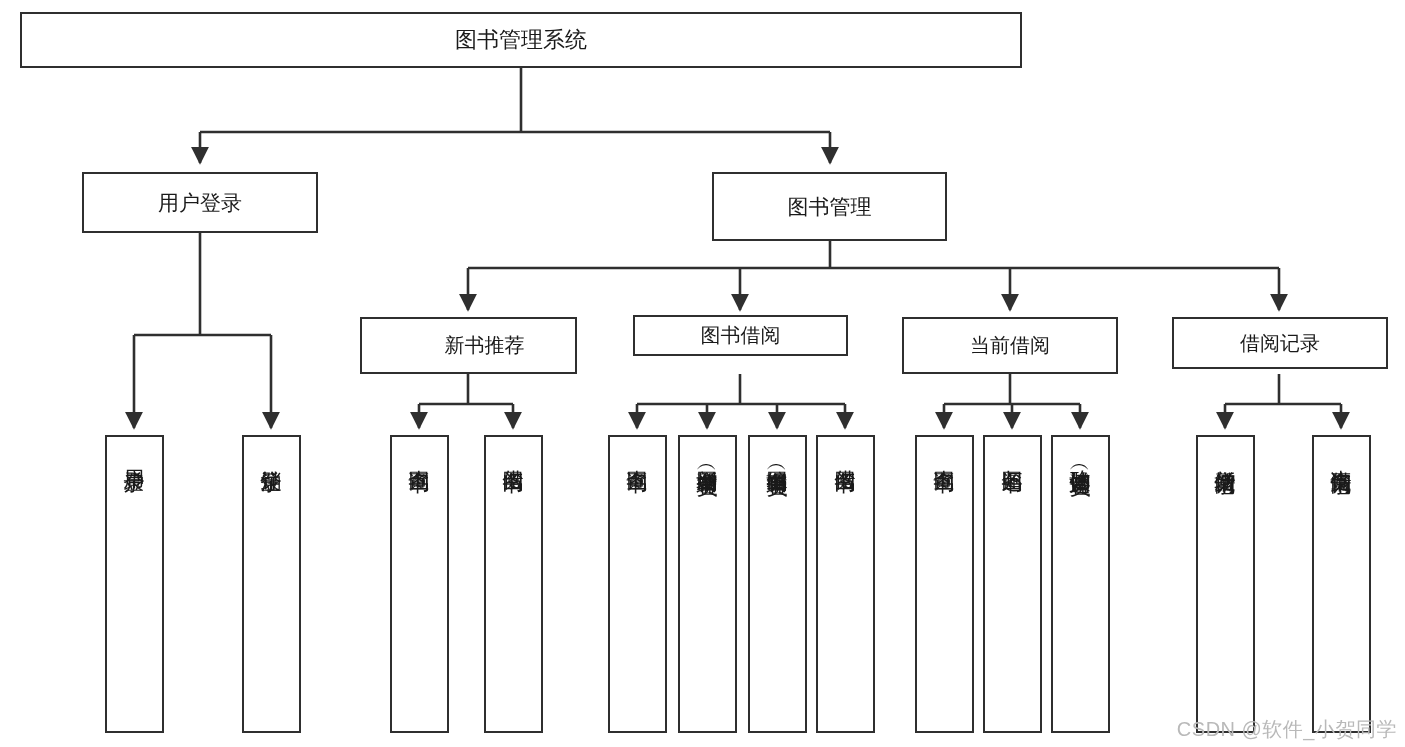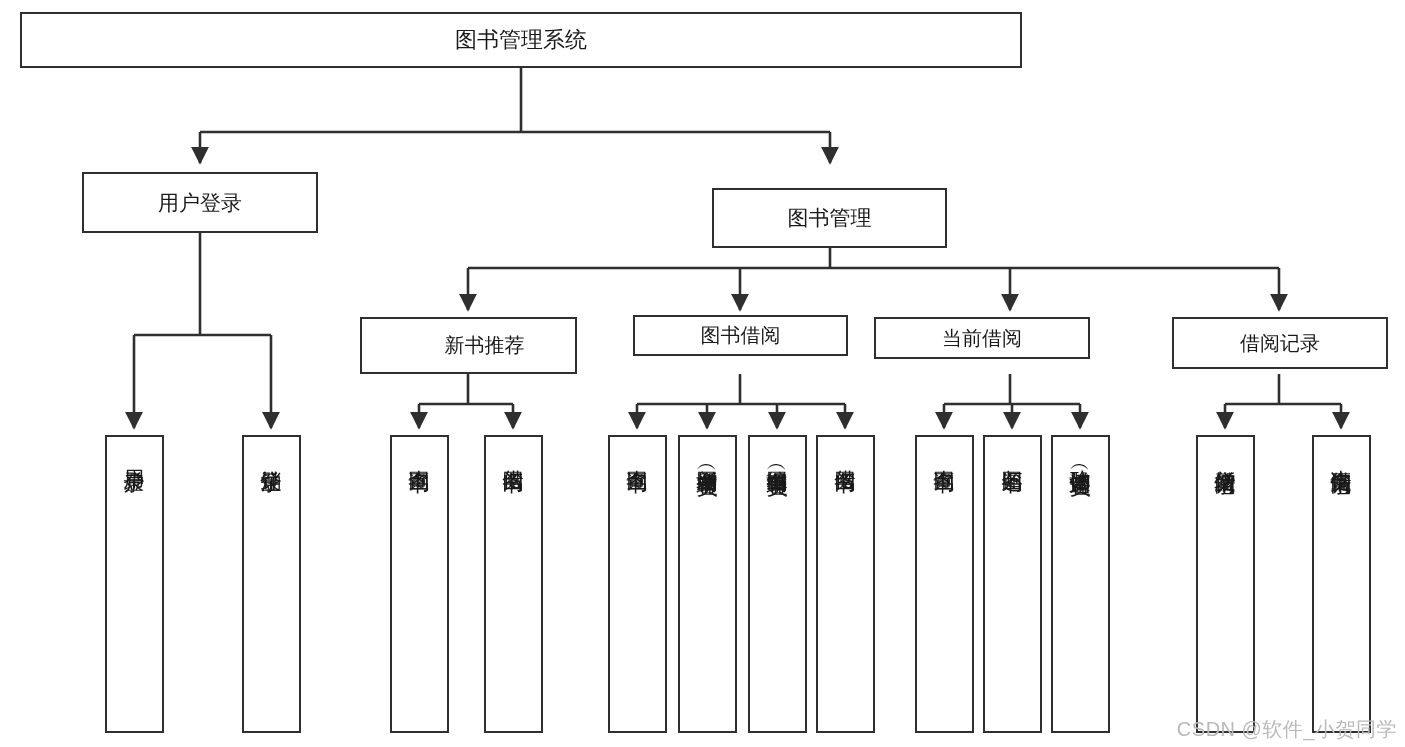--- a/index.html
+++ b/index.html
@@ -120,25 +120,25 @@
       <path d="M 1279 374 L 1279 404"></path>
       <path d="M 1225 404 L 1341 404"></path>
       <path d="M 1225 404 L 1225 428" marker-end="url(#arrow)"></path>
       <path d="M 1341 404 L 1341 428" marker-end="url(#arrow)"></path>
     </g>
   </svg>
 
   <div class="node root" style="left:20px; top:12px; width:1002px; height:56px;">图书管理系统</div>
 
   <div class="node tier1" style="left:82px; top:172px; width:236px; height:61px;">用户登录</div>
-  <div class="node tier1" style="left:712px; top:172px; width:235px; height:60px;margin-top:16px;">图书管理</div>
+  <div class="node tier1" style="left:712px; top:172px; width:235px; height:69px;">图书管理</div>
 
   <div class="node tier2" style="left:360px; top:317px; width:217px; height:57px;padding-left:32px;">新书推荐</div>
   <div class="node tier2" style="left:633px; top:315px; width:215px; height:41px;">图书借阅</div>
-  <div class="node tier2" style="left:874px; top:317px; width:216px; height:42px;">当前借阅</div>
+  <div class="node tier2" style="left:902px; top:317px; width:216px; height:57px;">当前借阅</div>
   <div class="node tier2" style="left:1172px; top:317px; width:216px; height:52px;">借阅记录</div>
 
   <div class="node leaf" style="left:105px; top:435px; width:59px; height:298px;">
     <span class="vtext">用户登录</span>
   </div>
   <div class="node leaf" style="left:242px; top:435px; width:59px; height:298px;">
     <span class="vtext">注销登录</span>
   </div>
 
   <div class="node leaf" style="left:390px; top:435px; width:59px; height:298px;">

